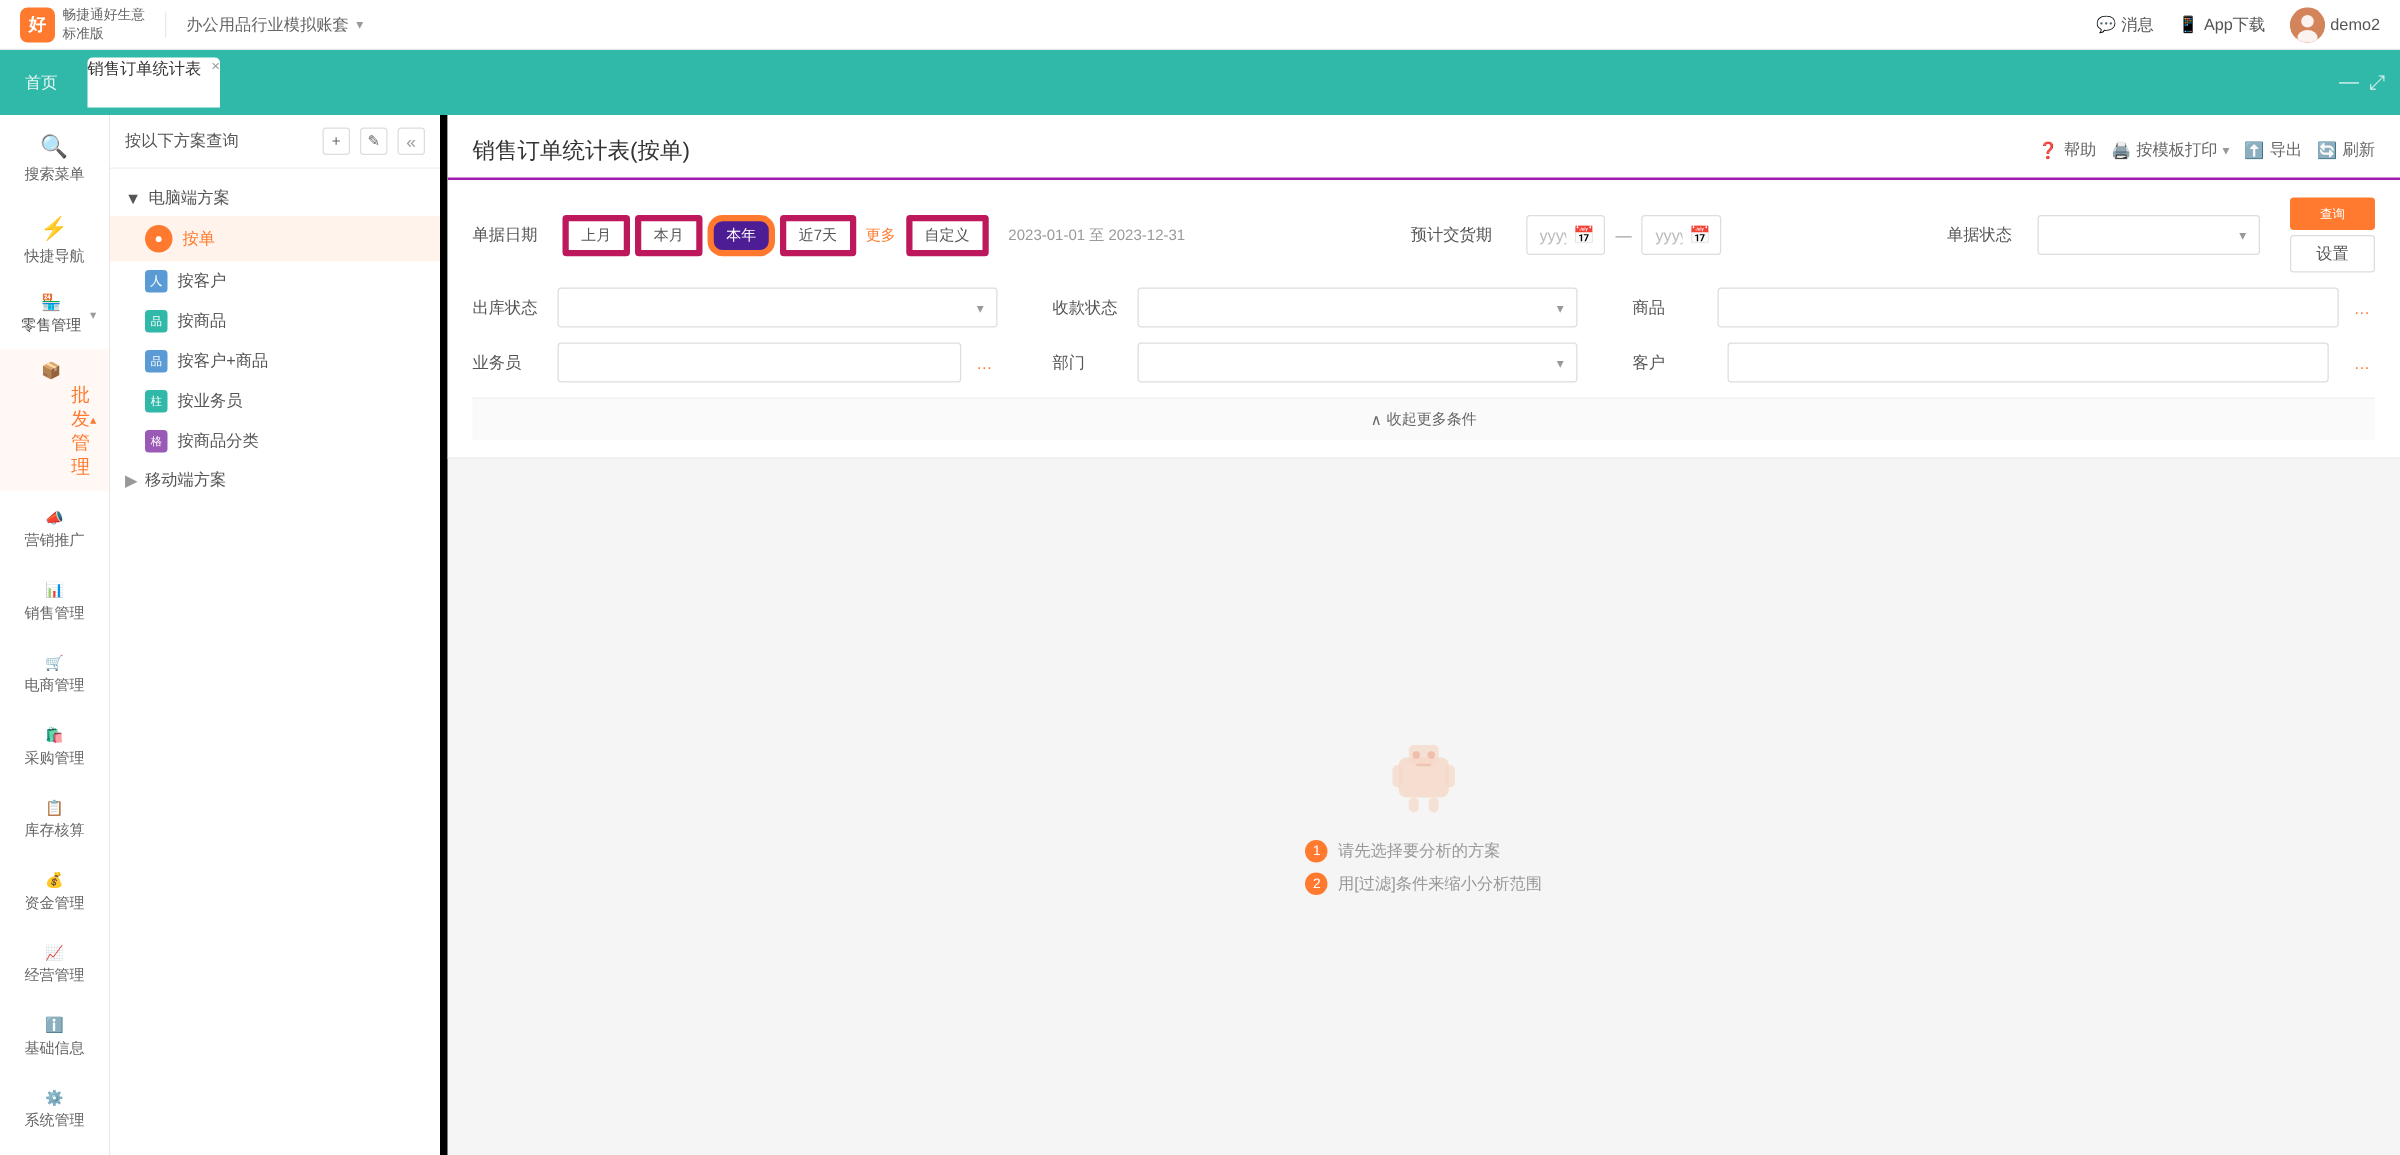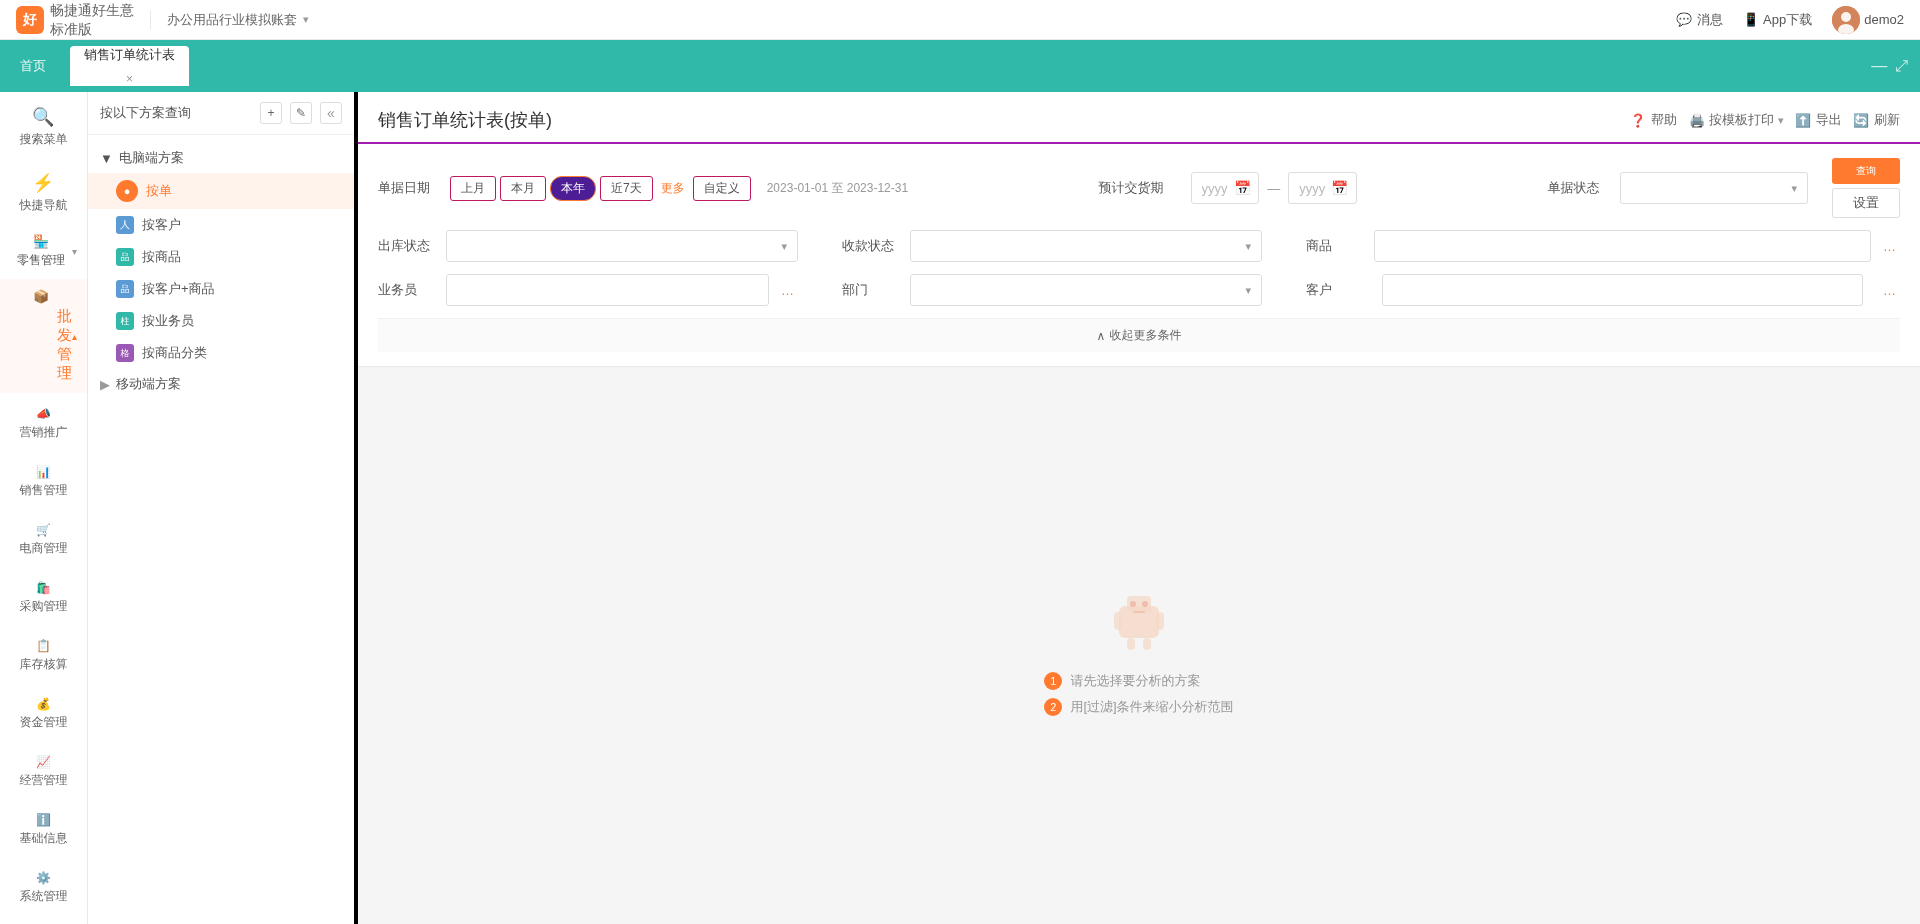--- a/index.html
+++ b/index.html
@@ -3,46 +3,46 @@
   <meta charset="utf-8">
   <style>
     * { margin: 0; padding: 0; box-sizing: border-box; }
     body { font-family: 'Microsoft YaHei', Arial, sans-serif; font-size: 13px; background: #f5f5f5; color: #333; width: 1920px; height: 924px; overflow: hidden; display: flex; flex-direction: column; }
 
     
     .top-bar { height: 40px; background: #fff; border-bottom: 1px solid #e8e8e8; display: flex; align-items: center; justify-content: space-between; padding: 0 16px; flex-shrink: 0; }
     .top-bar-left { display: flex; align-items: center; gap: 8px; }
     .logo-area { display: flex; align-items: center; gap: 6px; }
     .logo-icon { width: 28px; height: 28px; background: #ff7a2e; border-radius: 6px; display: flex; align-items: center; justify-content: center; color: #fff; font-size: 14px; font-weight: bold; }
-    .logo-text { font-size: 14px; color: #666; line-height: 1.3; }
+    .logo-text { font-size: 11px; color: #666; line-height: 1.3; }
     .app-title-bar { display: flex; align-items: center; gap: 6px; color: #666; font-size: 13px; }
     .dropdown-arrow { color: #999; font-size: 11px; }
     .top-bar-right { display: flex; align-items: center; gap: 20px; }
     .top-right-item { display: flex; align-items: center; gap: 4px; color: #555; font-size: 13px; cursor: pointer; }
     .avatar { width: 28px; height: 28px; border-radius: 50%; background: #d4845a; display: flex; align-items: center; justify-content: center; color: #fff; font-size: 12px; overflow: hidden; }
 
     
     .tab-bar { height: 52px; background: #30b8a8; display: flex; align-items: center; padding: 0 0 0 0; flex-shrink: 0; position: relative; }
     .tab-home { padding: 0 20px; height: 40px; display: flex; align-items: center; color: #fff; font-size: 13px; cursor: pointer; opacity: 0.9; }
-    .tab-item { padding: 0 14px; height: 40px; display: flex; align-items: center; gap: 8px; background: #fff; color: #333; font-size: 13px; cursor: pointer; border-radius: 4px 4px 0 0; margin-left: 4px; flex-direction: column; }
+    .tab-item { padding: 0 0; height: 40px; display: flex; gap: 8px; background: #fff; color: #333; font-size: 13px; cursor: pointer; border-radius: 4px 4px 0 0; margin-left: 4px; }
     .tab-close { color: #999; font-size: 12px; cursor: pointer; }
     .tab-bar-right { position: absolute; right: 0; display: flex; align-items: center; gap: 8px; padding-right: 12px; }
     .tab-bar-btn { color: #fff; font-size: 16px; cursor: pointer; opacity: 0.8; }
 
     
     .main-layout { display: flex; flex: 1; overflow: hidden; }
 
     
     .sidebar { width: 88px; background: #fff; border-right: 1px solid #e8e8e8; display: flex; flex-direction: column; overflow-y: auto; flex-shrink: 0; }
 
     
     .content-area { flex: 1; display: flex; overflow: hidden; }
 
     
-    .left-panel { width: 270px; background: #fff; border-right: 4px solid #000000; display: flex; flex-direction: column; flex-shrink: 0; }
+    .left-panel { width: 270px; background: #fff; border-right: 6px solid #000000; display: flex; flex-direction: column; flex-shrink: 0; }
     .left-panel-header { padding: 10px 12px; display: flex; align-items: center; justify-content: space-between; border-bottom: 1px solid #f0f0f0; }
     .left-panel-title { font-size: 13px; color: #555; }
     .left-panel-actions { display: flex; align-items: center; gap: 8px; }
     .action-btn { width: 22px; height: 22px; border: 1px solid #ddd; border-radius: 3px; display: flex; align-items: center; justify-content: center; cursor: pointer; color: #666; font-size: 12px; }
     .collapse-btn { cursor: pointer; color: #999; font-size: 14px; }
 
     .tree-area { flex: 1; overflow-y: auto; padding: 8px 0; }
     .tree-group { }
     .tree-group-header { display: flex; align-items: center; gap: 6px; padding: 6px 12px; cursor: pointer; font-size: 13px; color: #555; }
     .tree-item { display: flex; align-items: center; gap: 8px; padding: 7px 12px 7px 28px; cursor: pointer; font-size: 13px; color: #555; }
@@ -61,21 +61,21 @@
     .page-title { font-size: 18px; font-weight: 500; color: #333; }
     .page-actions { display: flex; align-items: center; gap: 12px; }
     .page-action-btn { display: flex; align-items: center; gap: 4px; color: #666; font-size: 13px; cursor: pointer; }
 
     
     .filter-area { background: #fff; padding: 14px 20px; border-bottom: 1px solid #e8e8e8; flex-shrink: 0; }
     .filter-row { display: flex; align-items: center; gap: 12px; margin-bottom: 12px; }
     .filter-row:last-child { margin-bottom: 0; }
     .filter-label { color: #555; font-size: 13px; white-space: nowrap; min-width: 60px; }
     .date-btns { display: flex; align-items: center; gap: 4px; }
-    .date-btn { padding: 3px 10px; border: 1px solid #be185d; border-radius: 3px; cursor: pointer; font-size: 12px; color: #555; background: #fff; }
+    .date-btn { padding: 3px 10px; border: 5px solid #be185d; border-radius: 3px; cursor: pointer; font-size: 12px; color: #555; background: #fff; }
     .date-btn.active { background: #4c1d95; border-color: #ff7a2e; color: #fff; border-radius: 12px; }
     .date-range-text { font-size: 12px; color: #999; margin-left: 4px; }
     .filter-input { flex: 1; height: 32px; border: 1px solid #ddd; border-radius: 3px; padding: 0 10px; font-size: 13px; color: #333; outline: none; background: #fff; }
     .filter-input::placeholder { color: #bbb; }
     .filter-select { flex: 1; height: 32px; border: 1px solid #ddd; border-radius: 3px; padding: 0 10px; font-size: 13px; color: #333; outline: none; background: #fff; display: flex; align-items: center; justify-content: space-between; cursor: pointer; }
     .filter-select-arrow { color: #999; font-size: 11px; }
     .filter-group { display: flex; align-items: center; gap: 8px; flex: 1; }
     .filter-dash { color: #999; }
     .date-input-wrap { flex: 1; position: relative; }
     .date-input-wrap input { width: 100%; height: 32px; border: 1px solid #ddd; border-radius: 3px; padding: 0 30px 0 10px; font-size: 13px; color: #333; outline: none; background: #fff; }

